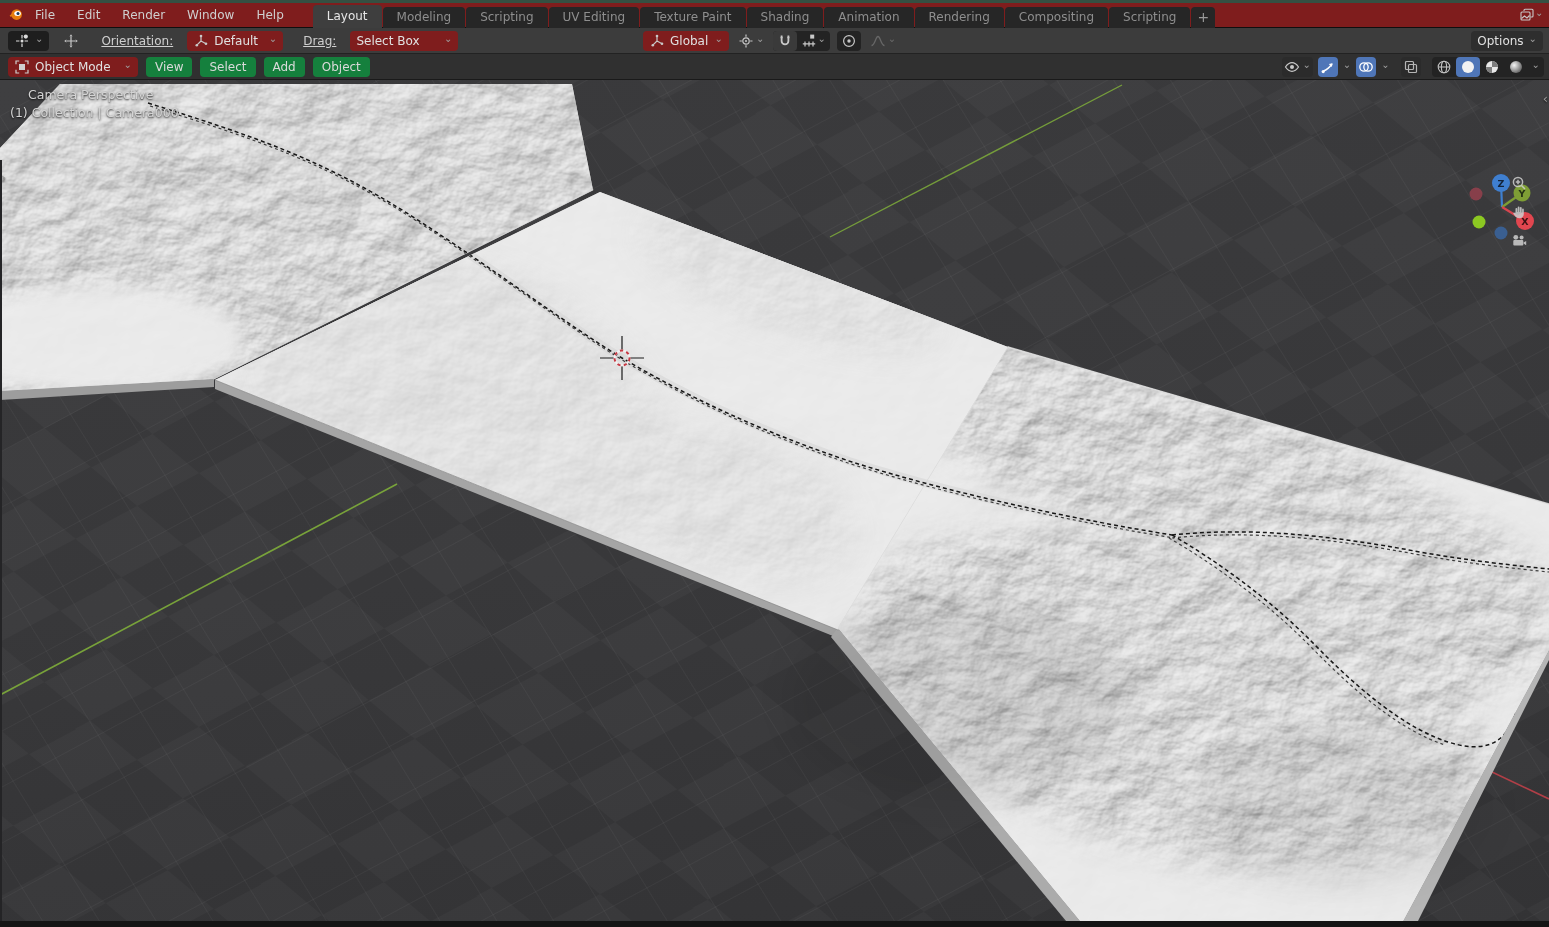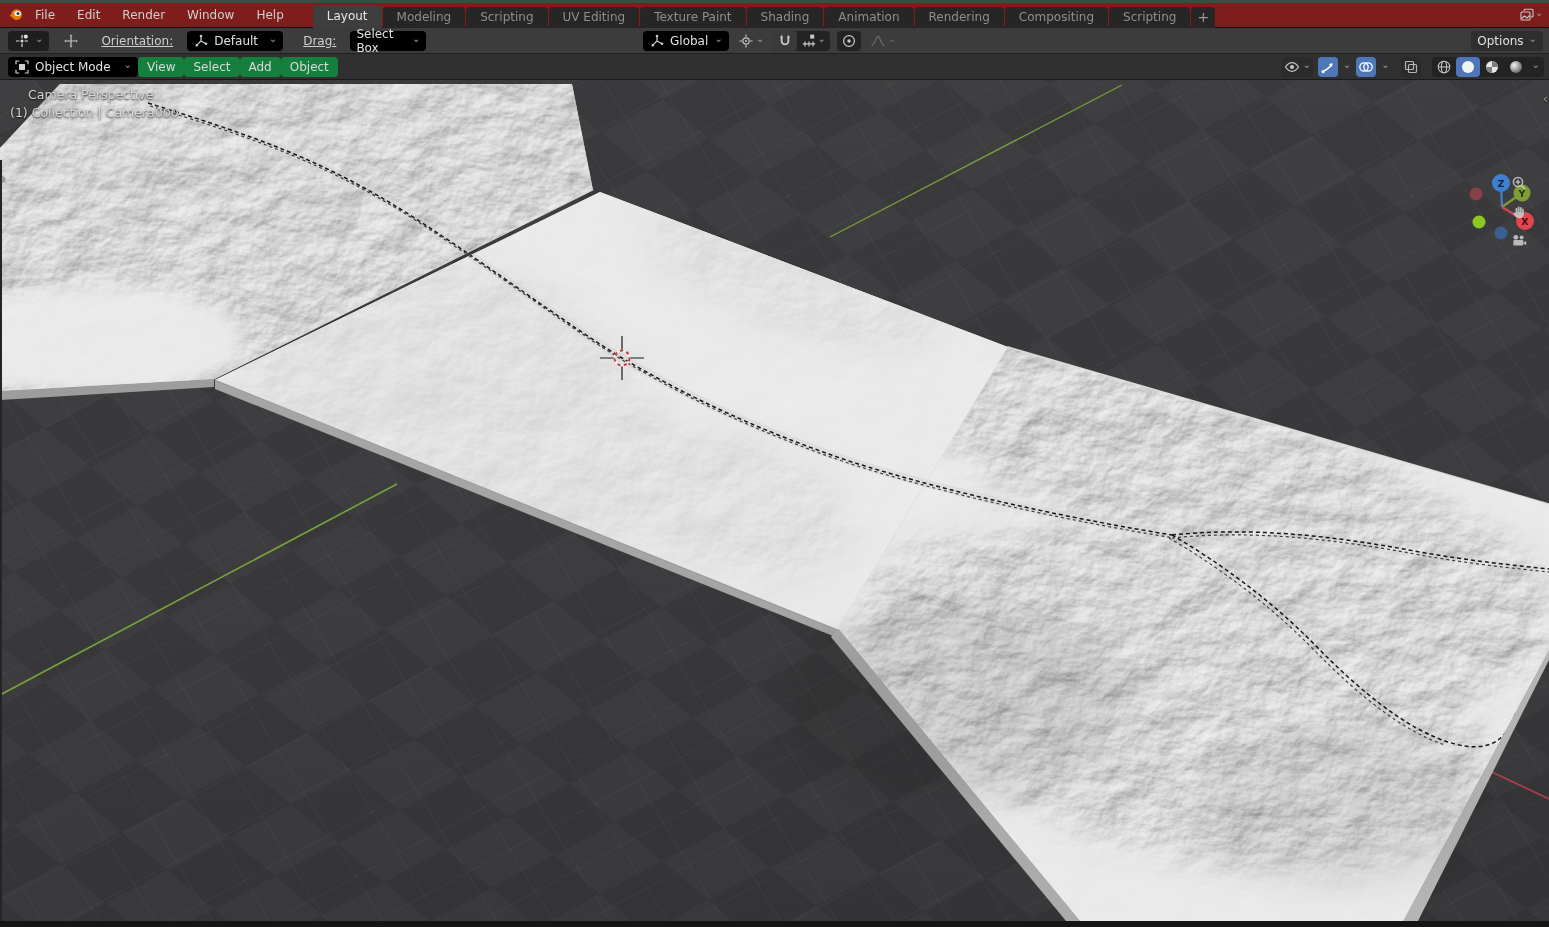--- a/index.html
+++ b/index.html
@@ -18,33 +18,33 @@
   .tab.active { background:#3e3e3e; color:#e6e6e6; height:23px; line-height:23px;text-align:center; }
   .tab-add { background:#262626; color:#9a9a9a; width:24px; text-align:center; height:21px; line-height:20px;
     border-radius:4px 4px 0 0; font-size:14px; }
   .row1-right { margin-left:auto; display:flex; align-items:center; padding-right:0; width:30px; overflow:hidden; }
   
   .row2 { position:absolute; left:0; top:28px; width:100%; height:26px; background:#3c3c3c;
     border-bottom:1px solid #222; }
   .row2 .left { position:absolute; left:8px; top:0; height:26px; display:flex; align-items:center; gap:14px; }
   .row2 .center { position:absolute; left:643px; top:0; height:26px; display:flex; align-items:center; gap:7px; }
   .row2 .right { position:absolute; right:6px; top:0; height:26px; display:flex; align-items:center; }
-  .wbtn { background:#000000; border-radius:4px; height:20px; display:flex; align-items:center;
+  .wbtn { background:#7f1d1d; border-radius:4px; height:20px; display:flex; align-items:center;
     padding:0 6px; gap:5px; color:#e0e0e0; }
   .wbtn .chev, .chev { color:#9f9f9f; font-size:10px; line-height:10px; transform:translateY(-2px); }
   .label { color:#cfcfcf;text-decoration:underline; }
   .icon16 { width:16px; height:16px; display:inline-flex; }
   .icon16 svg { width:16px; height:16px; }
   .seg-group { background:#232323; border-radius:4px; height:20px; display:flex; align-items:center; }
   .seg { height:20px; display:flex; align-items:center; padding:0 4px; border-radius:4px; }
   .dim { opacity:.45; }
   
   .row3 { position:absolute; left:0; top:54px; width:100%; height:26px; background:#303030;
     border-bottom:1px solid #1a1a1a; }
-  .row3 .left { position:absolute; left:8px; top:3px; display:flex; align-items:center; gap:0; }
+  .row3 .left { position:absolute; left:8px; top:3px; display:flex; align-items:center; gap:8px; }
   .row3 .right { position:absolute; right:5px; top:3px; display:flex; align-items:center; gap:5px; }
   .hmenu { background:#15803d; border-radius:4px; height:20px; line-height:20px; padding:0 9px; color:#dadada; }
   .tbtn { background:transparent; border-radius:4px; height:20px; display:flex; align-items:center; padding:0 2px; gap:2px; }
   .tbtn.on { background:#4f76b8; }
   .tbtn.darkbg { background:#2b2b2b; }
   
   .viewport { position:absolute; left:0; top:80px; width:1549px; height:847px; overflow:hidden;
     background:linear-gradient(175deg,#3b3b3d 0%, #39393b 55%, #343436 100%); }
   .checker { position:absolute; left:-60%; top:-60%; width:220%; height:220%;
     background:repeating-conic-gradient(rgba(255,255,255,.018) 0% 25%, rgba(0,0,0,.015) 0% 50%);
@@ -127,21 +127,21 @@
             <path d="M8 8 V3 M8 8 L3.8 12.2 M8 8 L13 10.8" stroke="#c8c8c8" stroke-width="1.2" fill="none"></path>
             <circle cx="8" cy="3" r="1.3" fill="#c8c8c8"></circle>
             <circle cx="3.8" cy="12.2" r="1.3" fill="#c8c8c8"></circle>
             <circle cx="13" cy="10.8" r="1.3" fill="#c8c8c8"></circle>
           </svg>
         </span>
       <span style="flex:1">Default</span>
       <span class="chev">⌄</span>
     </div>
     <span class="label" style="margin-left:6px">Drag:</span>
-    <div class="wbtn" style="width:76px">
+    <div class="wbtn" style="width:108px">
       <span style="flex:1">Select Box</span>
       <span class="chev">⌄</span>
     </div>
   </div>
   <div class="center">
     <div class="wbtn" style="width:86px">
       <span class="icon16">
           <svg viewBox="0 0 16 16">
             <path d="M8 8 V3 M8 8 L3.8 12.2 M8 8 L13 10.8" stroke="#c8c8c8" stroke-width="1.2" fill="none"></path>
             <circle cx="8" cy="3" r="1.3" fill="#c8c8c8"></circle>

